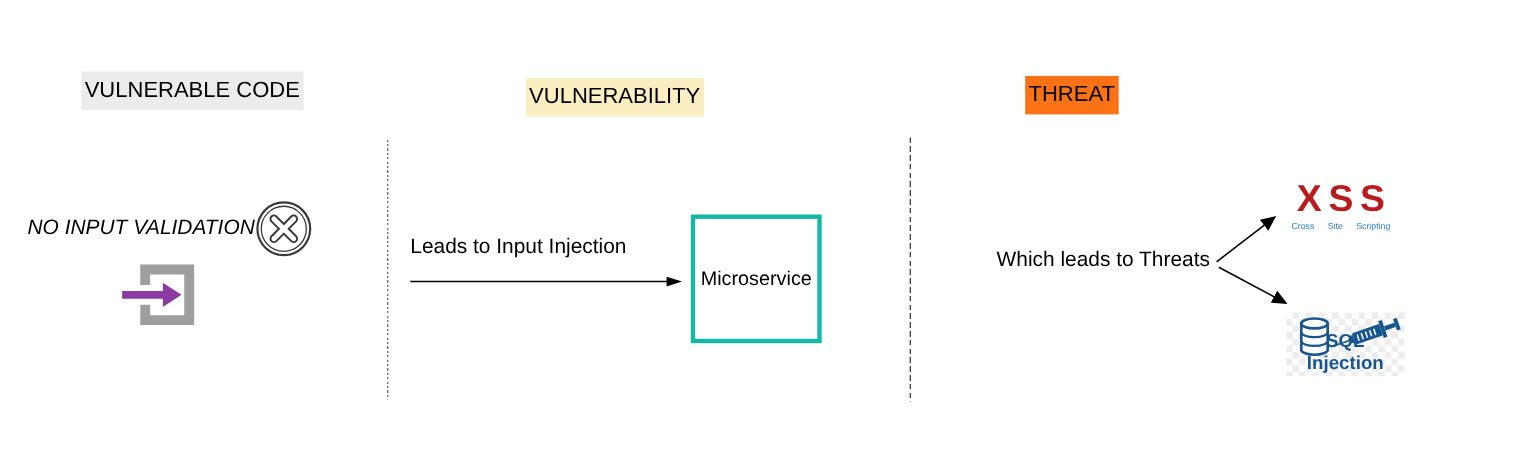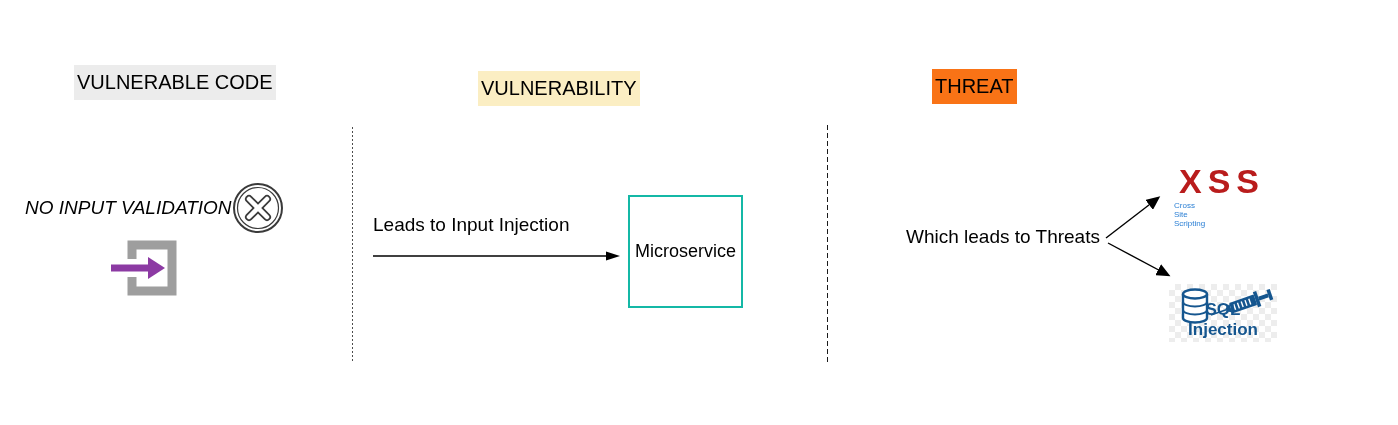--- a/index.html
+++ b/index.html
@@ -26,30 +26,30 @@
   .lbl-noinput{left:25px;top:197px;font-style:italic;}
   .lbl-leads{left:373px;top:214px;}
   .lbl-which{left:906px;top:226px;}
   .icon-abs{position:absolute;}
   .icon-cancel{left:231px;top:181px;}
   .icon-login{left:108px;top:231px;}
   .arrow-mid{left:372px;top:249px;}
   .fork-arrows{left:1098px;top:188px;}
   .box-microservice{
     position:absolute;left:628px;top:195px;width:111px;height:109px;
-    border:2px solid #14b8a6;background:#fff;display:flex;align-items:center;justify-content:center;
+    border:4px solid #14b8a6;background:#fff;display:flex;align-items:center;justify-content:center;
     font-size:18px;
   }
   .xss-logo{position:absolute;left:1174px;top:164px;width:90px;}
   .xss-title{
     font-size:34px;font-weight:bold;color:#b91c1c;letter-spacing:6px;line-height:1;
     margin-right:-6px;text-align:center;
   }
   .xss-words{
-    display:flex;justify-content:space-between;font-size:8px;color:#2a7fd4;margin-top:3px;flex-direction:column;
+    display:flex;justify-content:space-between;font-size:8px;color:#2a7fd4;margin-top:3px;
   }
   .sql-badge{
     position:absolute;left:1169px;top:284px;width:108px;height:58px;
     background-image:repeating-conic-gradient(#ededed 0% 25%, #ffffff 0% 50%);
     background-size:12px 12px;
   }
   .sql-label{
     position:absolute;left:0;bottom:2px;width:100%;text-align:center;
     font-size:17px;font-weight:bold;color:#15568f;
   }

